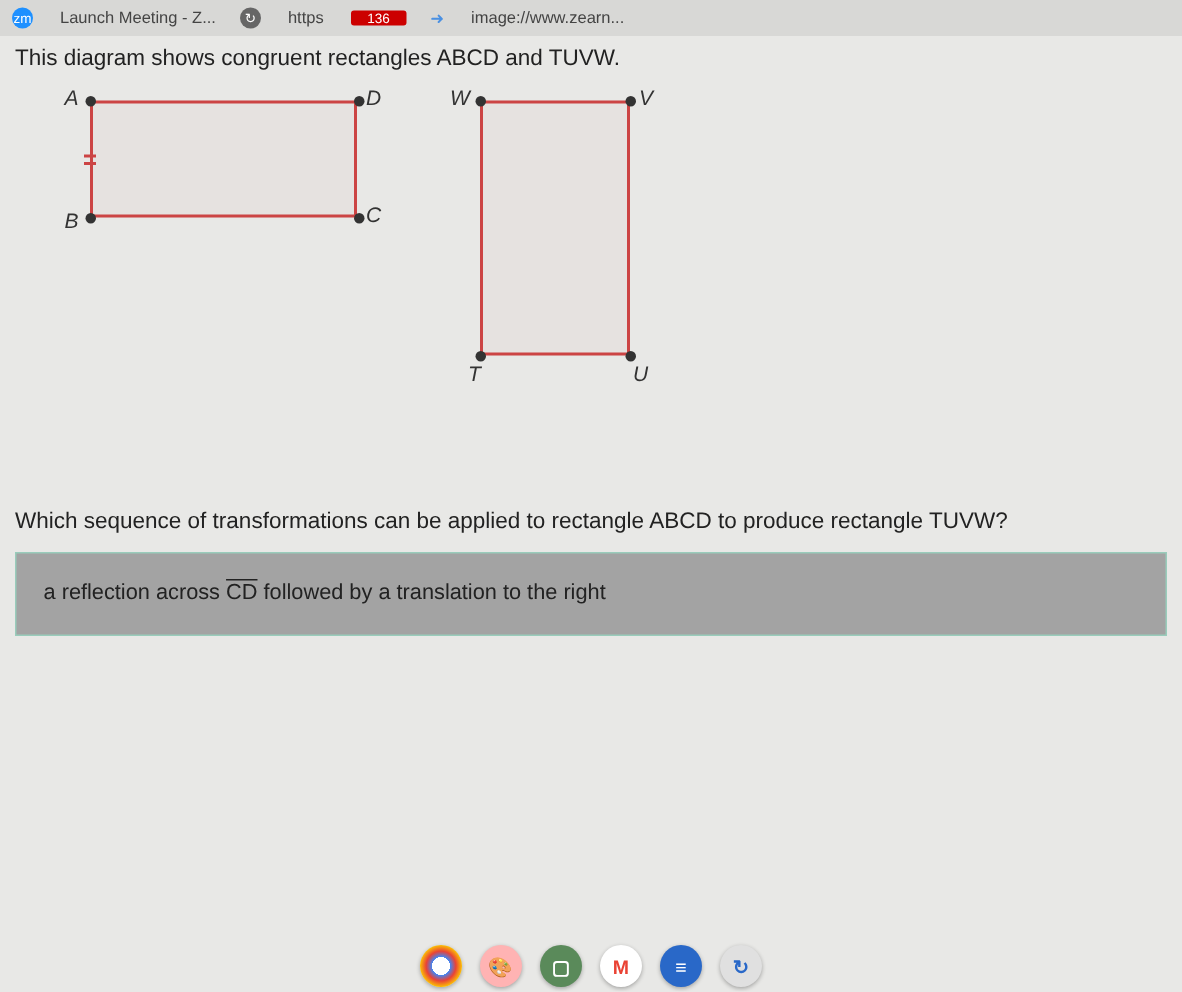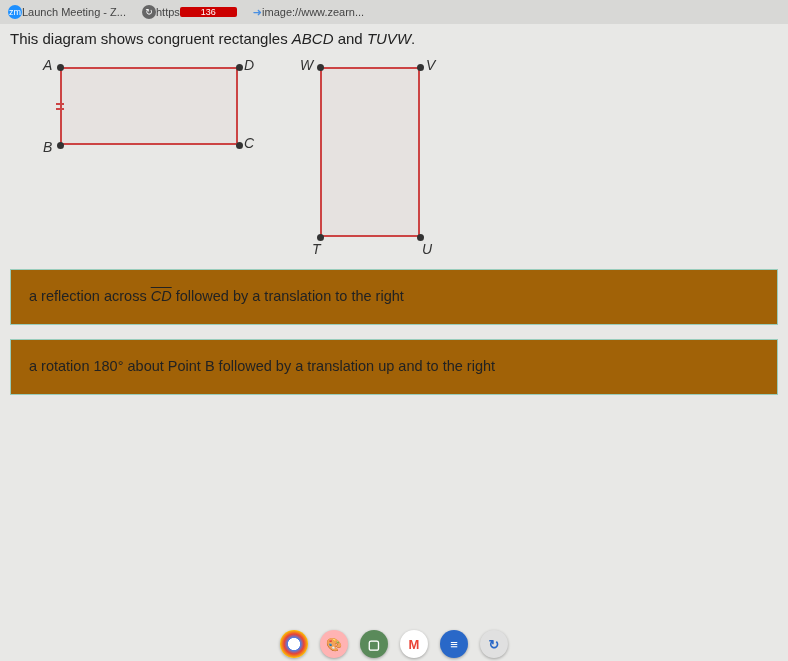--- a/index.html
+++ b/index.html
@@ -1,34 +1,34 @@
 <!DOCTYPE html>
 <html><head>
 <meta charset="utf-8">
 <style>
 *{margin:0;padding:0;box-sizing:border-box}
 body{width:788px;height:661px;background:#e8e8e6;font-family:Arial,sans-serif;position:relative;overflow:hidden}
 .tabs{display:flex;align-items:center;height:24px;background:#d8d8d6;font-size:11px;color:#444}
-.tab{display:flex;align-items:center;padding:0 8px;gap:0}
+.tab{display:flex;align-items:center;padding:0 8px;gap:18px}
 .tab-icon{width:14px;height:14px;border-radius:50%;display:flex;align-items:center;justify-content:center;font-size:9px;color:#fff}
 .zm{background:#1e90ff}
 .refresh{background:#666}
 .url-icon{color:#4a90e2}
-.badge{background:#c00;color:#fff;padding:0 21px;border-radius:2px;font-size:9px}
+.badge{background:#c00;color:#fff;padding:0 11px;border-radius:2px;font-size:9px}
 .content{padding:6px 10px}
 .title{font-size:15px;color:#222;margin-bottom:12px}
-.ital{font-style:italic}
+.ital{}
 .diagram{position:relative;height:210px}
 .rect1{position:absolute;left:50px;top:8px;width:178px;height:78px;border:2px solid #c44;background:rgba(200,68,68,0.03)}
 .rect2{position:absolute;left:310px;top:8px;width:100px;height:170px;border:2px solid #c44;background:rgba(200,68,68,0.03)}
 .lbl{position:absolute;font-style:italic;font-size:14px;color:#333}
 .pt{position:absolute;width:7px;height:7px;background:#333;border-radius:50%}
 .tick{position:absolute;background:#c44}
 .question{font-size:15px;color:#222;margin:70px 0 12px}
-.opt{border:1px solid #9cb;background:#a16207;padding:16px 18px;margin-bottom:14px;font-size:14.5px;color:#222;line-height:1.5;cursor:pointer}
+.opt{border:1px solid #9cb;background:#a3a3a3;padding:16px 18px;margin-bottom:14px;font-size:14.5px;color:#222;line-height:1.5;cursor:pointer}
 .over{text-decoration:overline}
 .taskbar{position:absolute;bottom:0;left:0;right:0;height:34px;display:flex;justify-content:center;align-items:center;gap:12px}
 .tb-icon{width:28px;height:28px;border-radius:50%;display:flex;align-items:center;justify-content:center;font-size:13px;font-weight:bold;box-shadow:0 1px 3px rgba(0,0,0,0.3)}
 </style>
 </head>
 <body>
 
 <div class="tabs">
   <div class="tab">
     <span class="tab-icon zm">zm</span>
@@ -67,25 +67,27 @@
     <span class="lbl" style="left:290px;top:-2px">W</span>
     <span class="lbl" style="left:416px;top:-2px">V</span>
     <span class="lbl" style="left:302px;top:182px">T</span>
     <span class="lbl" style="left:412px;top:182px">U</span>
     <span class="pt" style="left:307px;top:5px"></span>
     <span class="pt" style="left:407px;top:5px"></span>
     <span class="pt" style="left:307px;top:175px"></span>
     <span class="pt" style="left:407px;top:175px"></span>
   </div>
 
+  <div class="question">
+    <span>Which sequence of transformations can be applied to rectangle </span><span class="ital">ABCD</span><span> to produce rectangle </span><span class="ital">TUVW</span><span>?</span>
+  </div>
 
   <div class="opt">
     <span>a reflection across </span><span class="ital over">CD</span><span> followed by a translation to the right</span>
   </div>
-  <div class="opt">a rotation 180° about Point B followed by a translation up and to the right</div>
 </div>
 
 <div class="taskbar">
   <div class="tb-icon" style="background:radial-gradient(circle,#fff 30%,#4285f4 31%,#ea4335 50%,#fbbc05 70%,#34a853 90%)"></div>
   <div class="tb-icon" style="background:#ffb3b3;color:#c44">🎨</div>
   <div class="tb-icon" style="background:#5a8a5a;color:#fff">▢</div>
   <div class="tb-icon" style="background:#fff">
       <span style="color:#ea4335">M</span>
     </div>
   <div class="tb-icon" style="background:#2968c8;color:#fff">≡</div>

